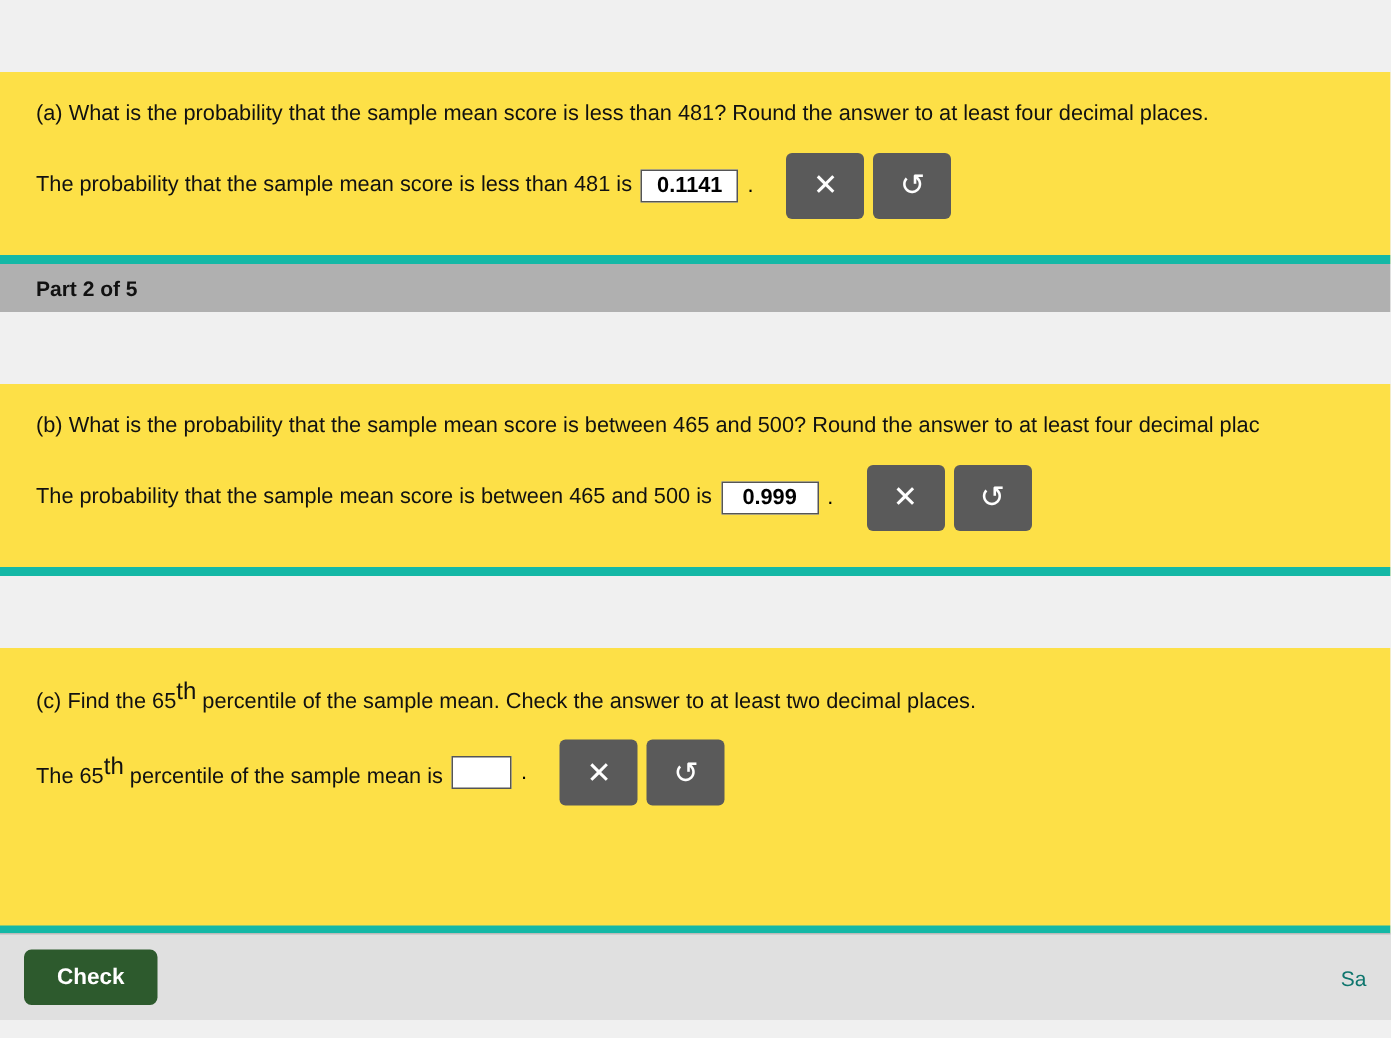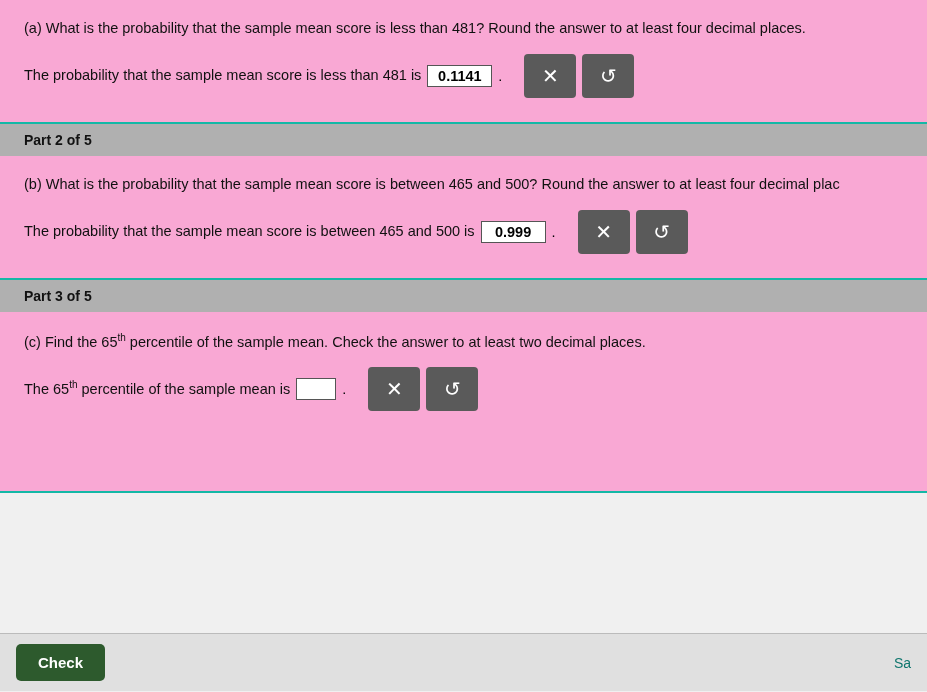--- a/index.html
+++ b/index.html
@@ -74,34 +74,35 @@
     .part-header {
       background: #b0b0b0;
       padding: 8px 24px;
       font-size: 14px;
       color: #111;
       font-weight: bold;
     }
 
     
     .part-content {
-      background: #f9a8d4;
+      background: #fde047;
       padding: 18px 24px 24px 24px;
-      border-bottom: 2px solid #14b8a6;
+      border-bottom: 6px solid #14b8a6;
+      margin-top: 48px;
     }
 
     sup {
-      font-size: 10px;
+      font-size: 16px;
       vertical-align: super;
     }
 
     
     .bottom-bar {
       position: fixed;
-      bottom: 1px;
+      bottom: 12px;
       left: 0;
       width: 100%;
       background: #e0e0e0;
       display: flex;
       align-items: center;
       justify-content: space-between;
       padding: 10px 16px;
       border-top: 1px solid #bbb;
     }
 
@@ -155,23 +156,20 @@
       <span class="answer-text">The probability that the sample mean score is between 465 and 500 is</span>
       <span class="answer-input">0.999</span>
       <span class="period-dot">.</span>
       <div class="btn-group">
         <button class="btn-icon">✕</button>
         <button class="btn-icon">↺</button>
       </div>
     </div>
   </div>
 
-  <div class="part-header">
-    <span>Part 3 of 5</span>
-  </div>
 
   <div class="part-content" style="padding-bottom: 80px;">
     <p class="question-text">
       <span>(c) Find the 65</span><sup>th</sup><span> percentile of the sample mean. Check the answer to at least two decimal places.</span>
     </p>
     <div class="answer-row">
       <span class="answer-text">
         <span>The 65</span><sup>th</sup><span> percentile of the sample mean is</span>
       </span>
       <span class="answer-input" style="min-width:40px;">&nbsp;</span>

